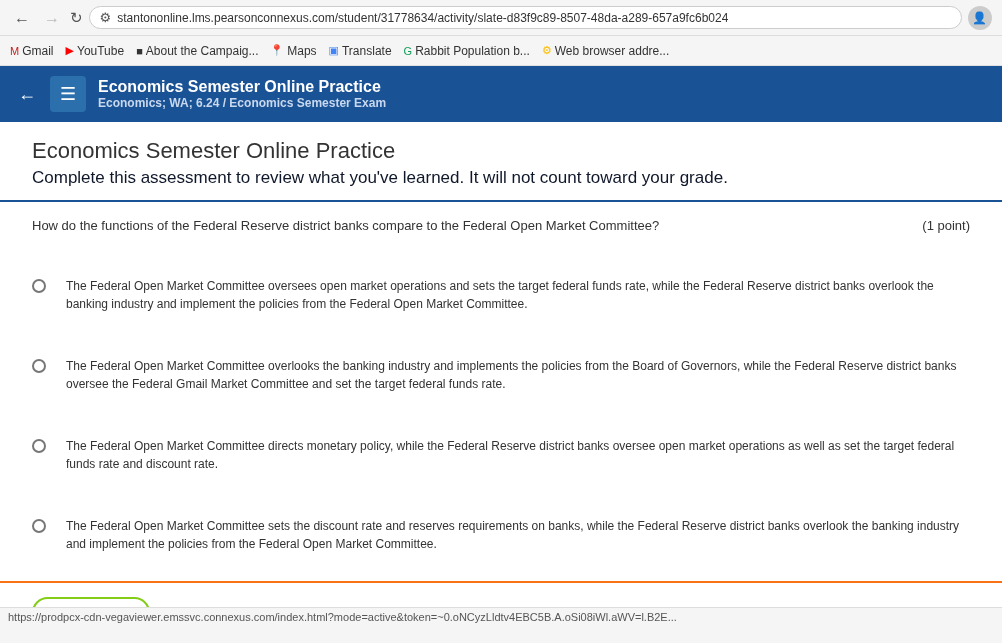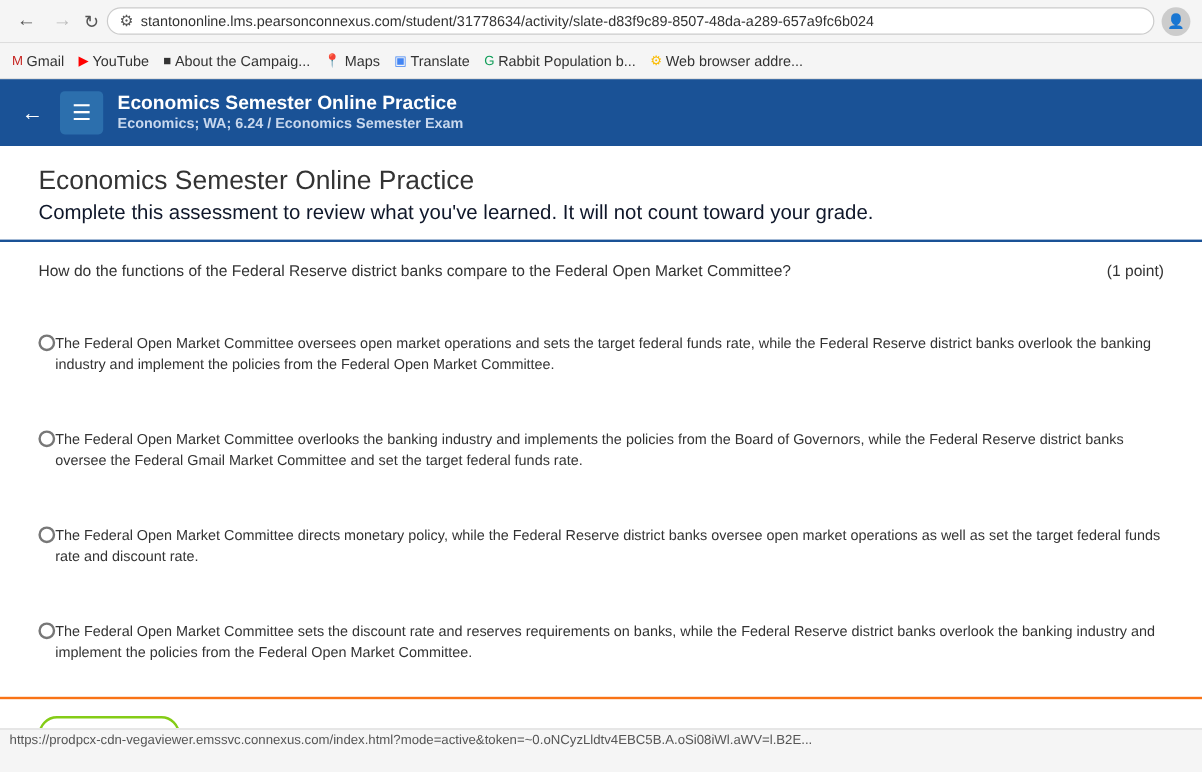--- a/index.html
+++ b/index.html
@@ -157,21 +157,21 @@
     .question-points {
       white-space: nowrap;
       margin-left: 8px;
       font-size: 13px;
       text-align: center;
     }
 
     .option {
       display: flex;
       align-items: flex-start;
-      gap: 0;
+      gap: 20px;
       margin-bottom: 12px;
       margin-top: 44px;
     }
     .option-radio {
       margin-top: 2px;
       width: 14px; height: 14px;
       border: 2px solid #777;
       border-radius: 50%;
       flex-shrink: 0;
       background: white;

